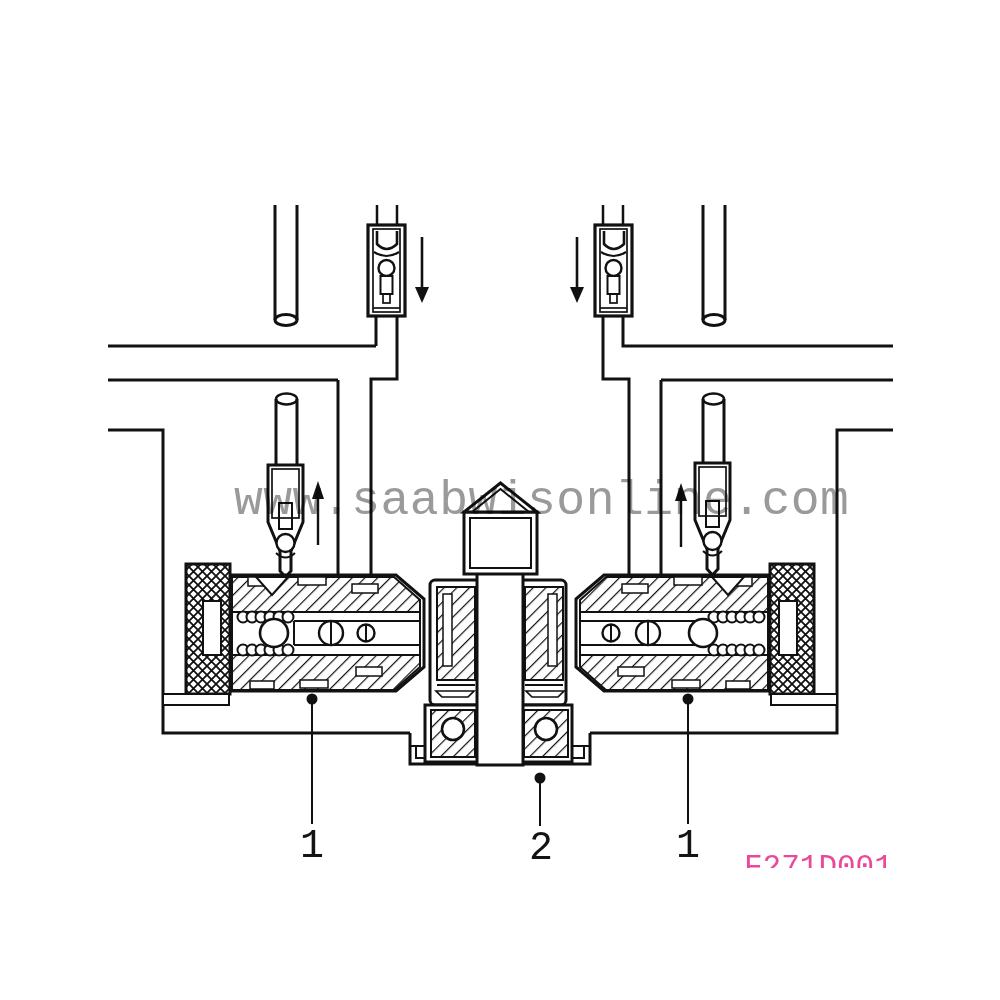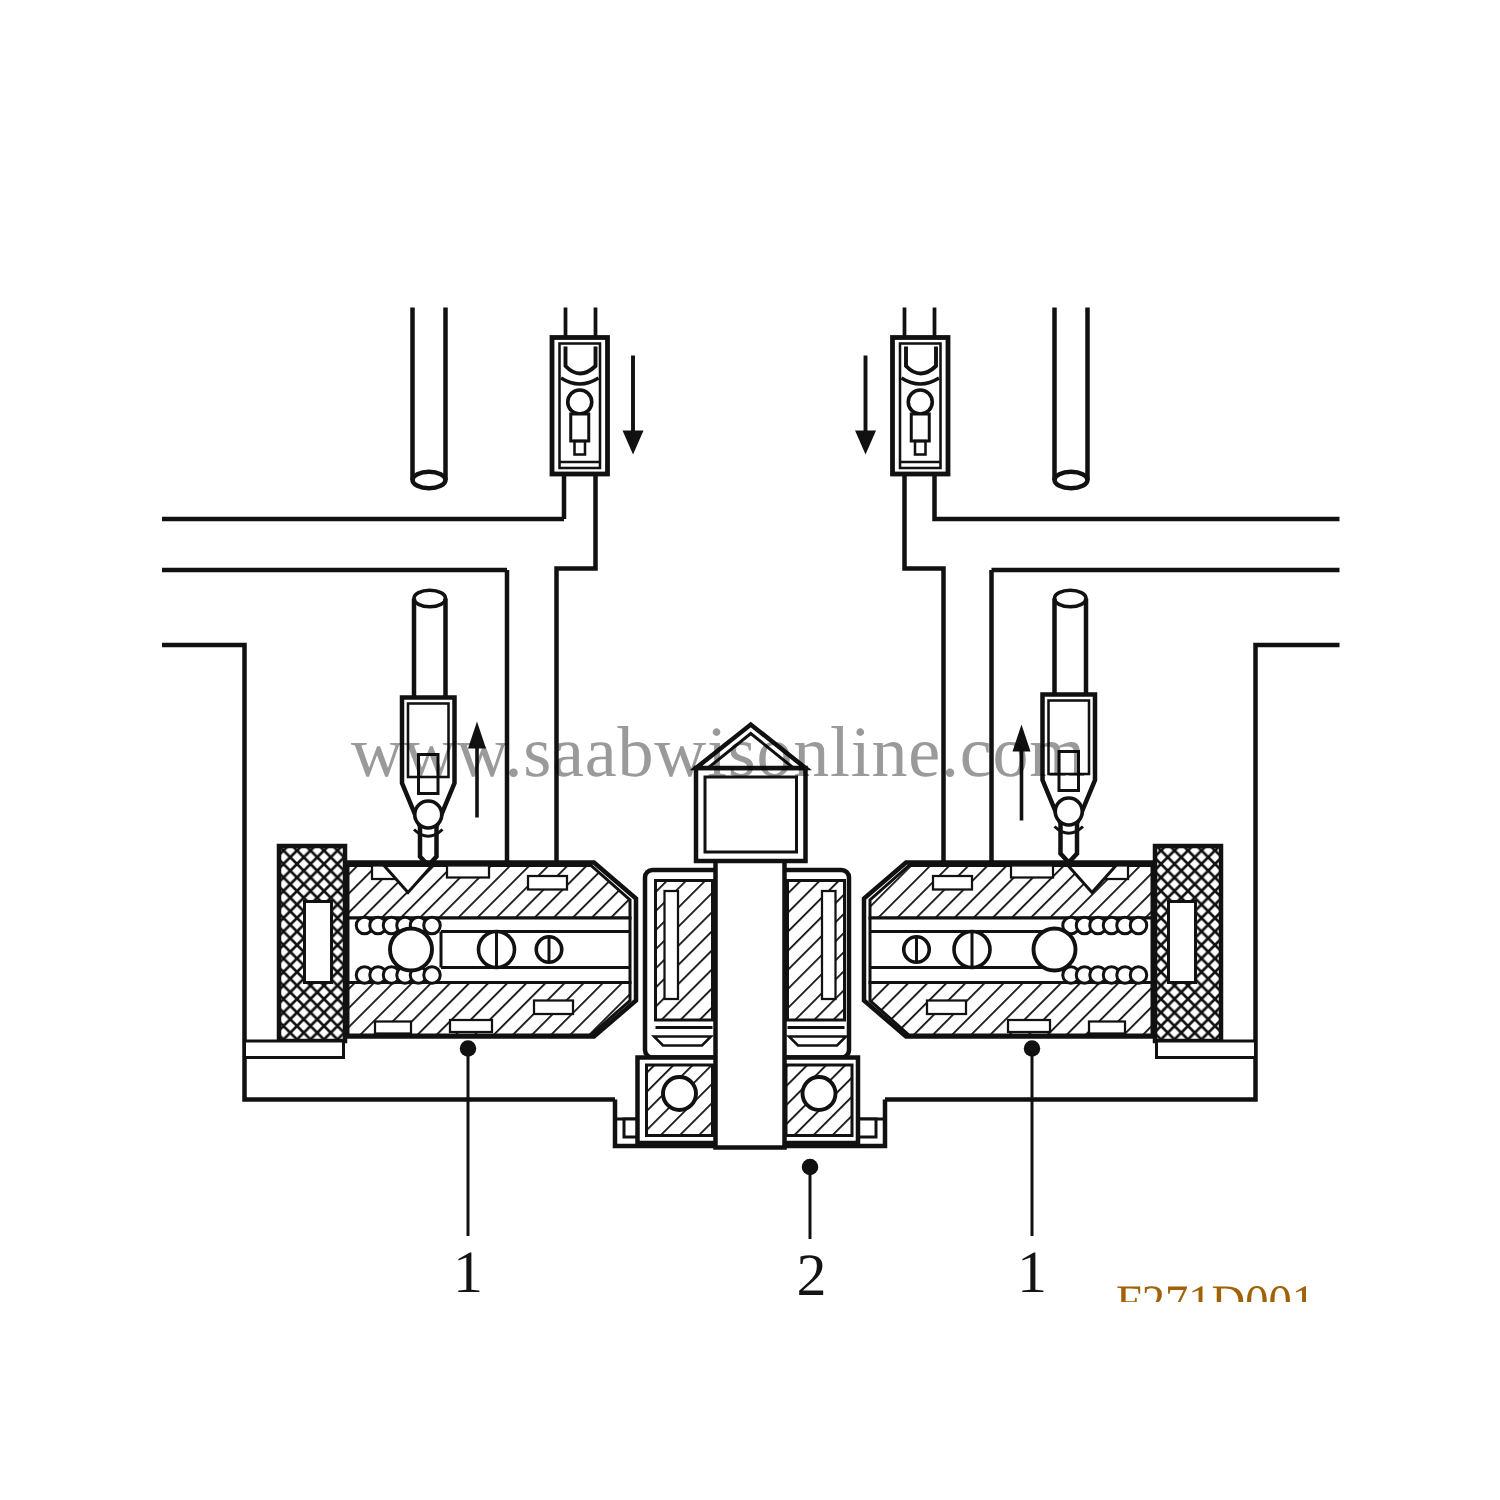--- a/index.html
+++ b/index.html
@@ -1,25 +1,25 @@
 <!DOCTYPE html>
 <html><head>
 <meta charset="utf-8">
 <style>
   html,body{margin:0;padding:0;background:#fff;}
   .stage{position:relative;width:1000px;height:868px;background:#fff;overflow:hidden;
-         font-family:Liberation Serif, serif;}
+         font-family:Liberation Mono, monospace;}
   .stage svg{position:absolute;left:0;top:0;}
   .watermark{position:absolute;left:234px;top:474px;font-size:48px;letter-spacing:.5px;
              color:#9a9a9a;mix-blend-mode:multiply;white-space:nowrap;}
   .callout{position:absolute;width:44px;text-align:center;font-size:40px;color:#141414;}
   .callout.c-left{left:290px;top:824px;}
   .callout.c-center{left:519px;top:826px;}
   .callout.c-right{left:666px;top:824px;}
-  .figcode{position:absolute;left:744px;top:850px;font-size:31px;color:#a16207;white-space:nowrap;}
+  .figcode{position:absolute;left:744px;top:850px;font-size:31px;color:#ec4899;white-space:nowrap;}
 </style>
 </head>
 <body>
 
 <div class="stage">
 
 <svg width="1000" height="1000" viewBox="0 0 1000 1000">
   <defs>
     <pattern id="hatch" width="9" height="9" patternUnits="userSpaceOnUse" patternTransform="rotate(45)">
       <rect width="9" height="9" fill="#ffffff"></rect>

